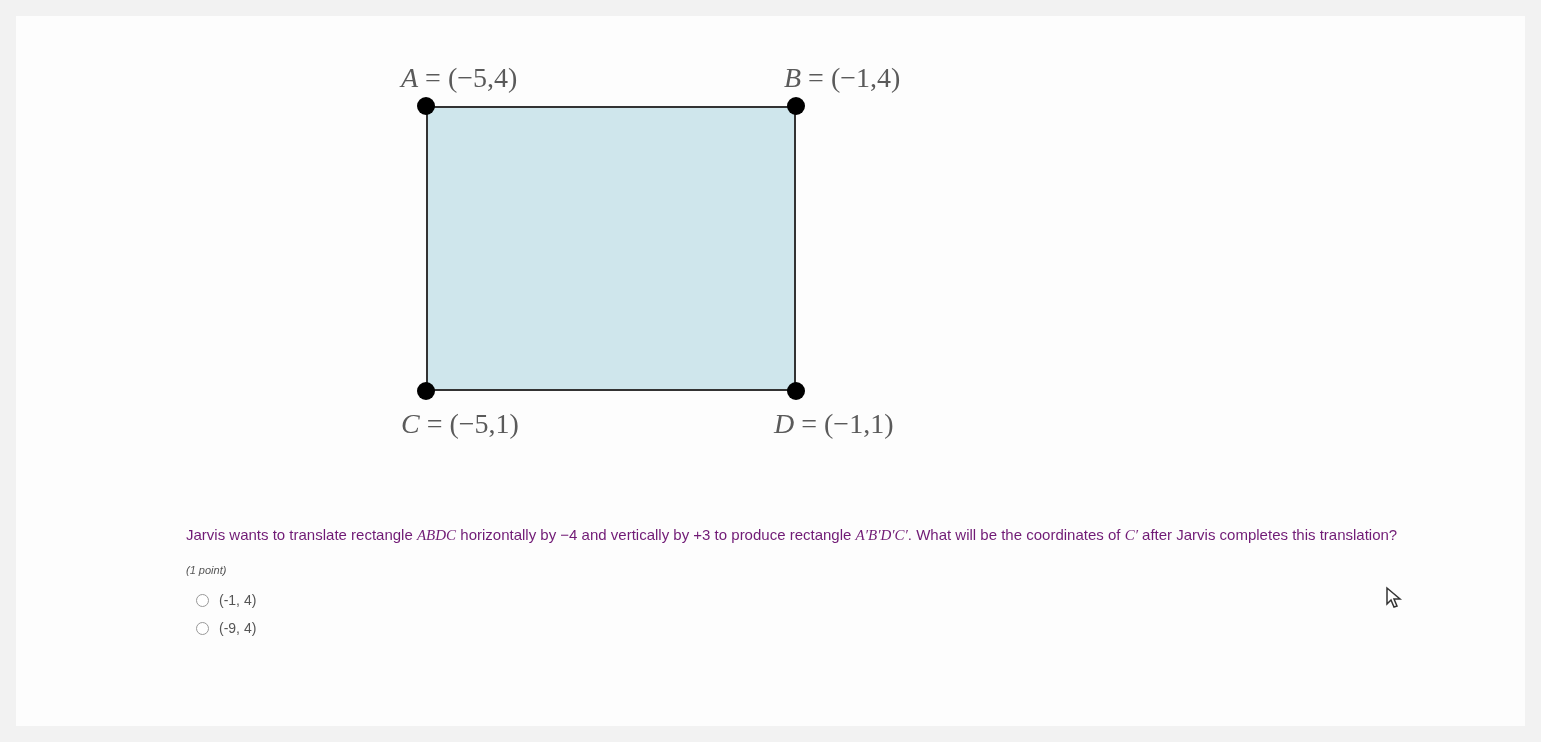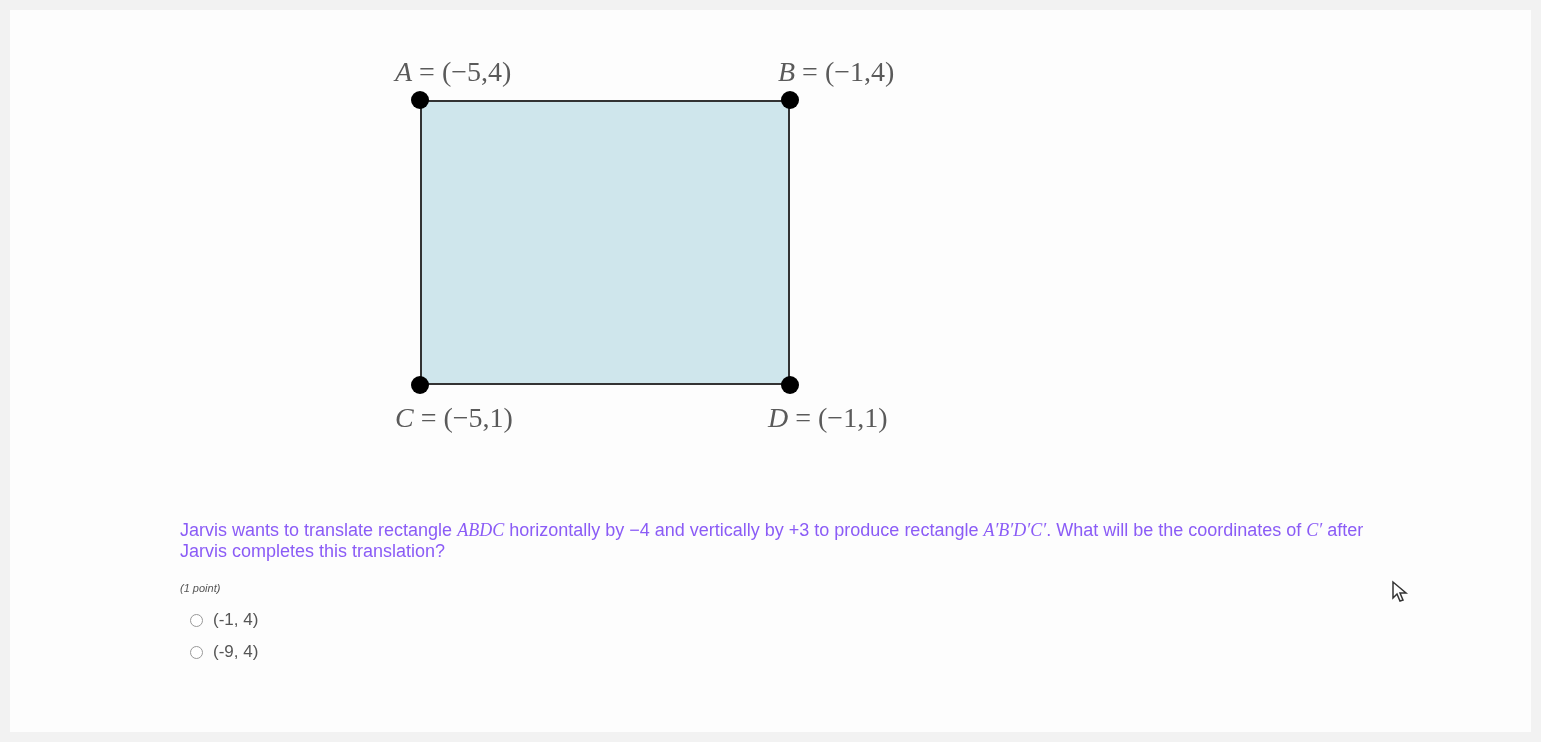--- a/index.html
+++ b/index.html
@@ -6,21 +6,21 @@
     body {
       font-family: Arial, sans-serif;
       background: #e5e5e5;
       width: 1541px;
       height: 742px;
       overflow: hidden;
       position: relative;
     }
     .page {
       background: #f2f2f2;
-      padding: 10px;
+      padding: 16px;
       width: 100%;
       height: 100%;
     }
     .content-panel {
       background: #fdfdfd;
       width: 100%;
       height: 100%;
       padding: 30px 120px 20px 170px;
       position: relative;
     }
@@ -56,37 +56,37 @@
       font-family: "Times New Roman", serif;
       font-size: 28px;
       color: #5a5a5a;
     }
     .lbl .mv { font-style: italic; }
     .la { left: 125px; top: 16px; }
     .lb { left: 508px; top: 16px; }
     .lc { left: 125px; top: 362px; }
     .ld { left: 498px; top: 362px; text-align: right; }
     .question-text {
-      font-size: 18px;
-      color: #8b5cf6;
+      font-size: 15px;
+      color: #701a75;
       margin-bottom: 20px;
     }
     .question-text .mv { font-family: "Times New Roman", serif; font-style: italic; }
     .points {
       font-size: 11px;
       color: #555;
       font-style: italic;
       margin-bottom: 16px;
     }
     .option {
       display: flex;
       align-items: center;
       gap: 10px;
       margin-bottom: 12px;
-      font-size: 17px;
+      font-size: 14px;
       color: #555;
       padding-left: 10px;
     }
     .radio {
       width: 13px;
       height: 13px;
       border: 1px solid #999;
       border-radius: 50%;
       display: inline-block;
       background: #fff;

